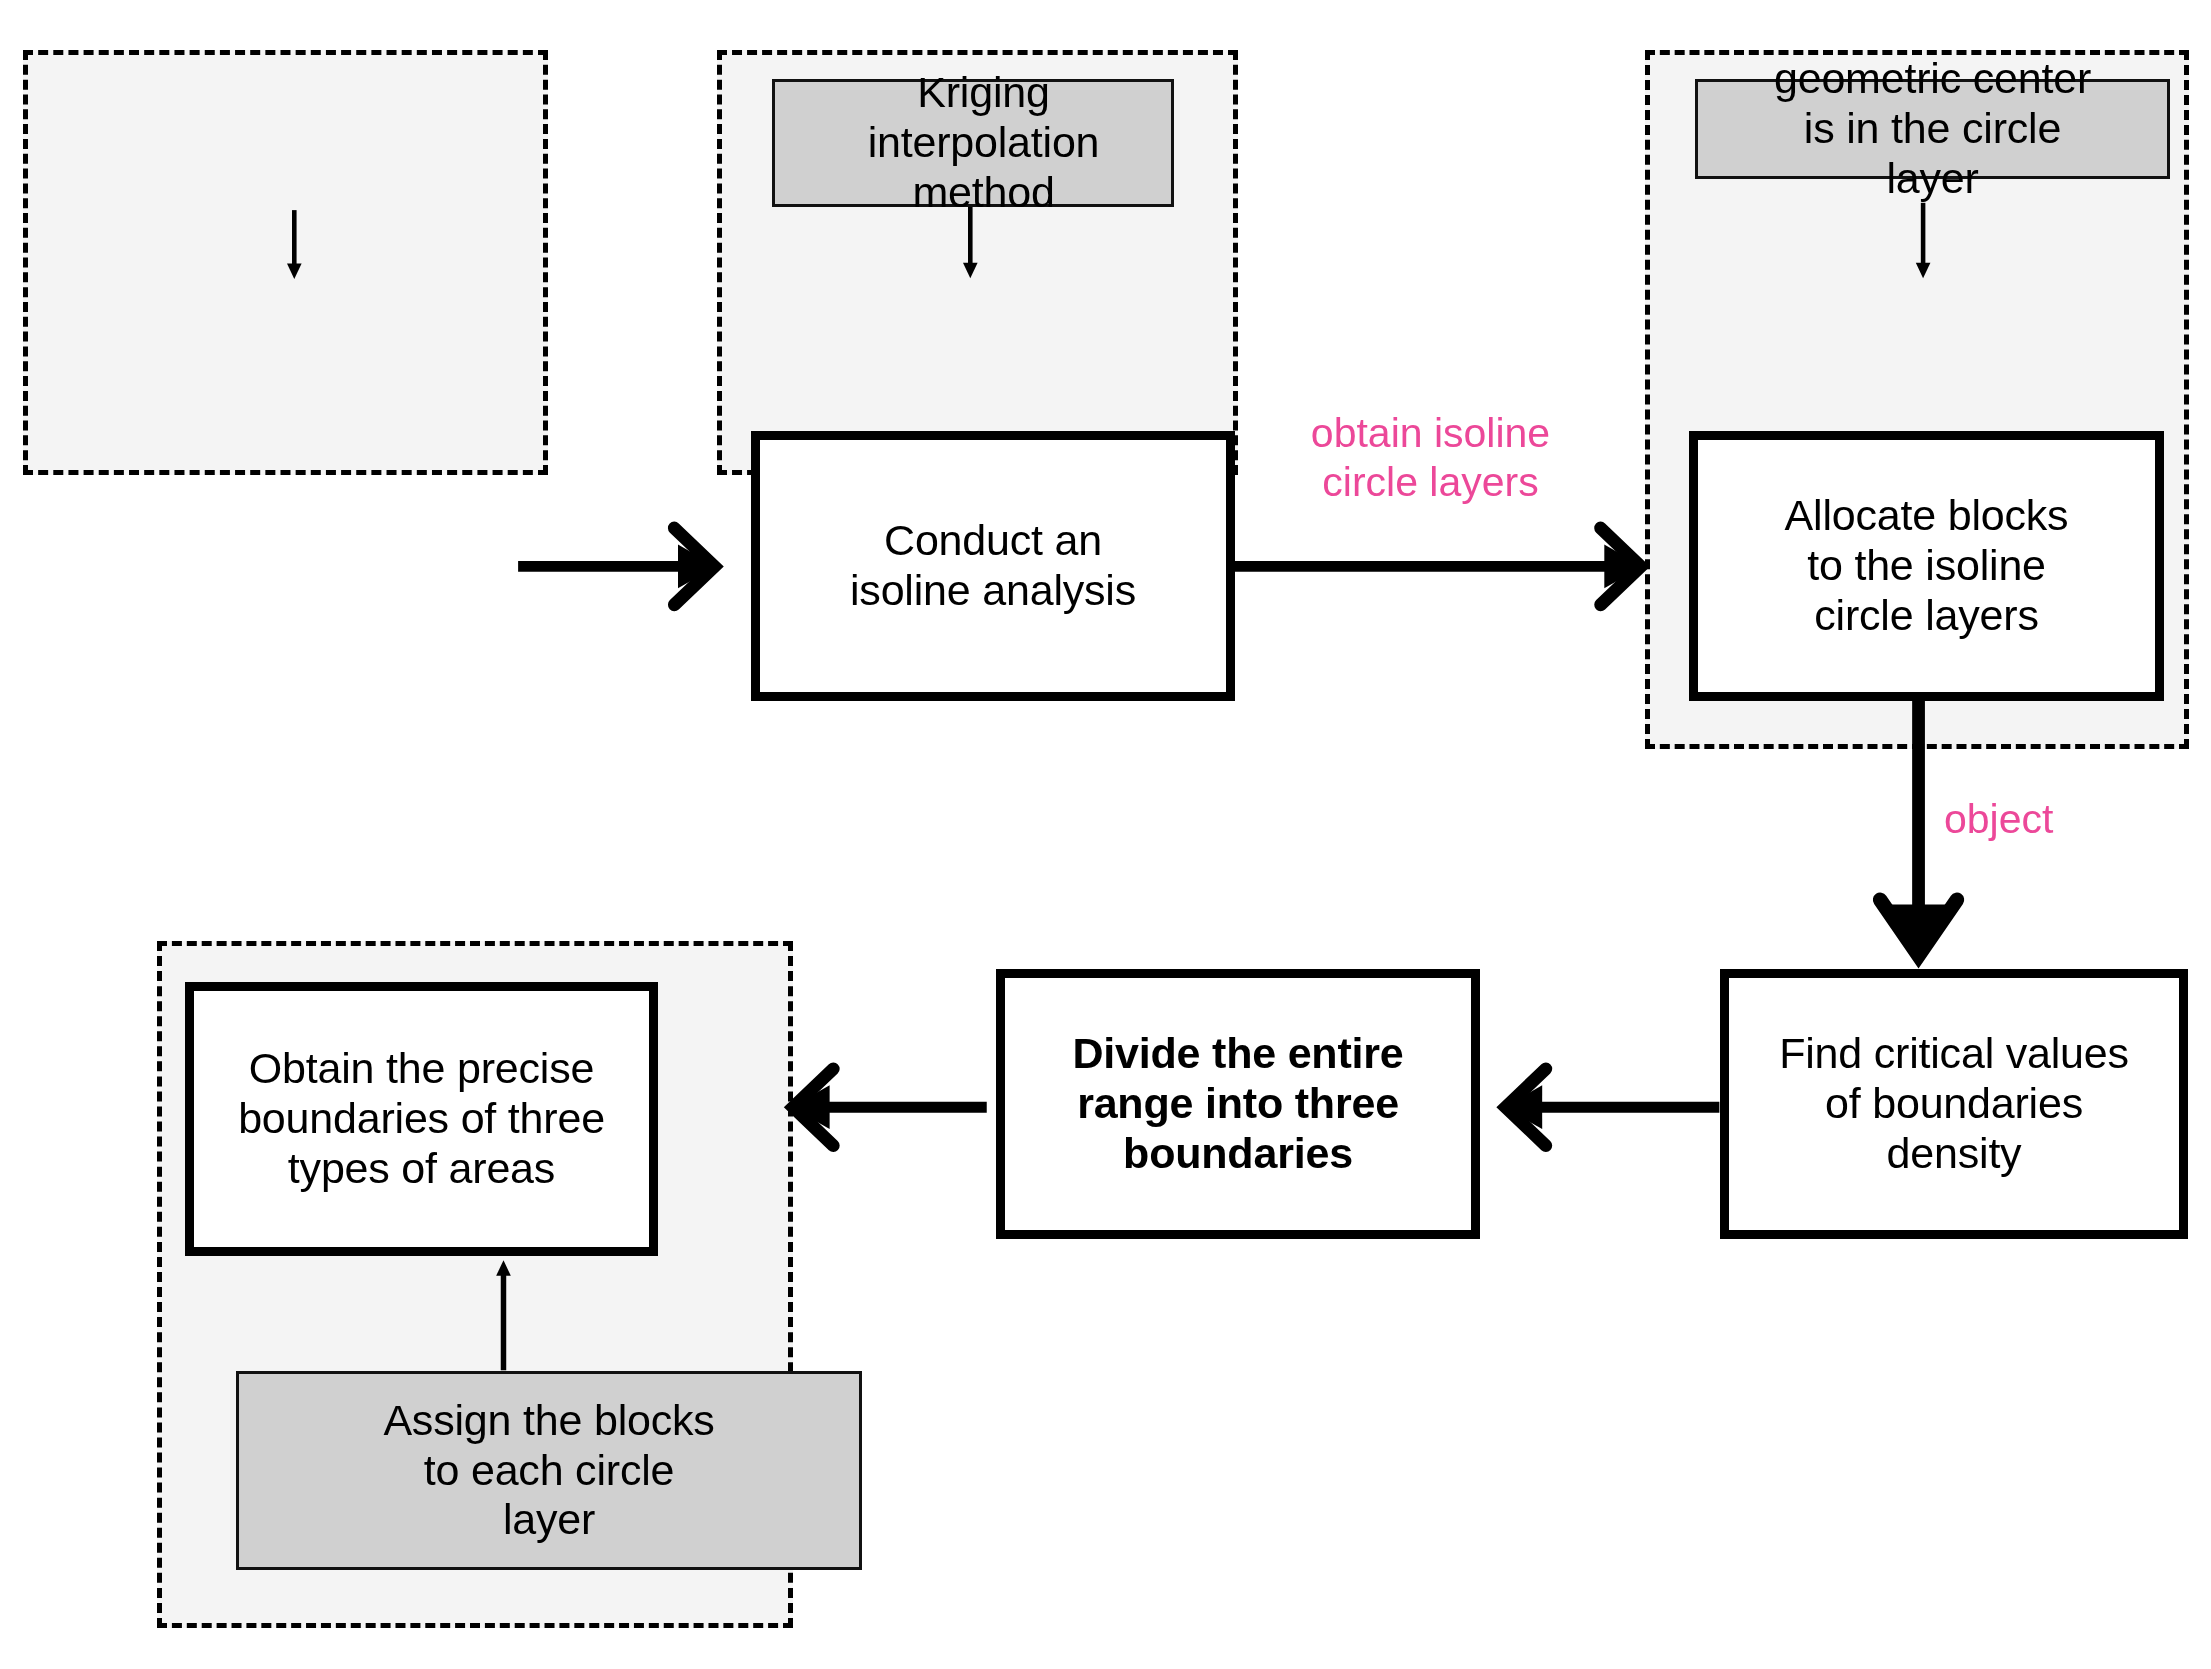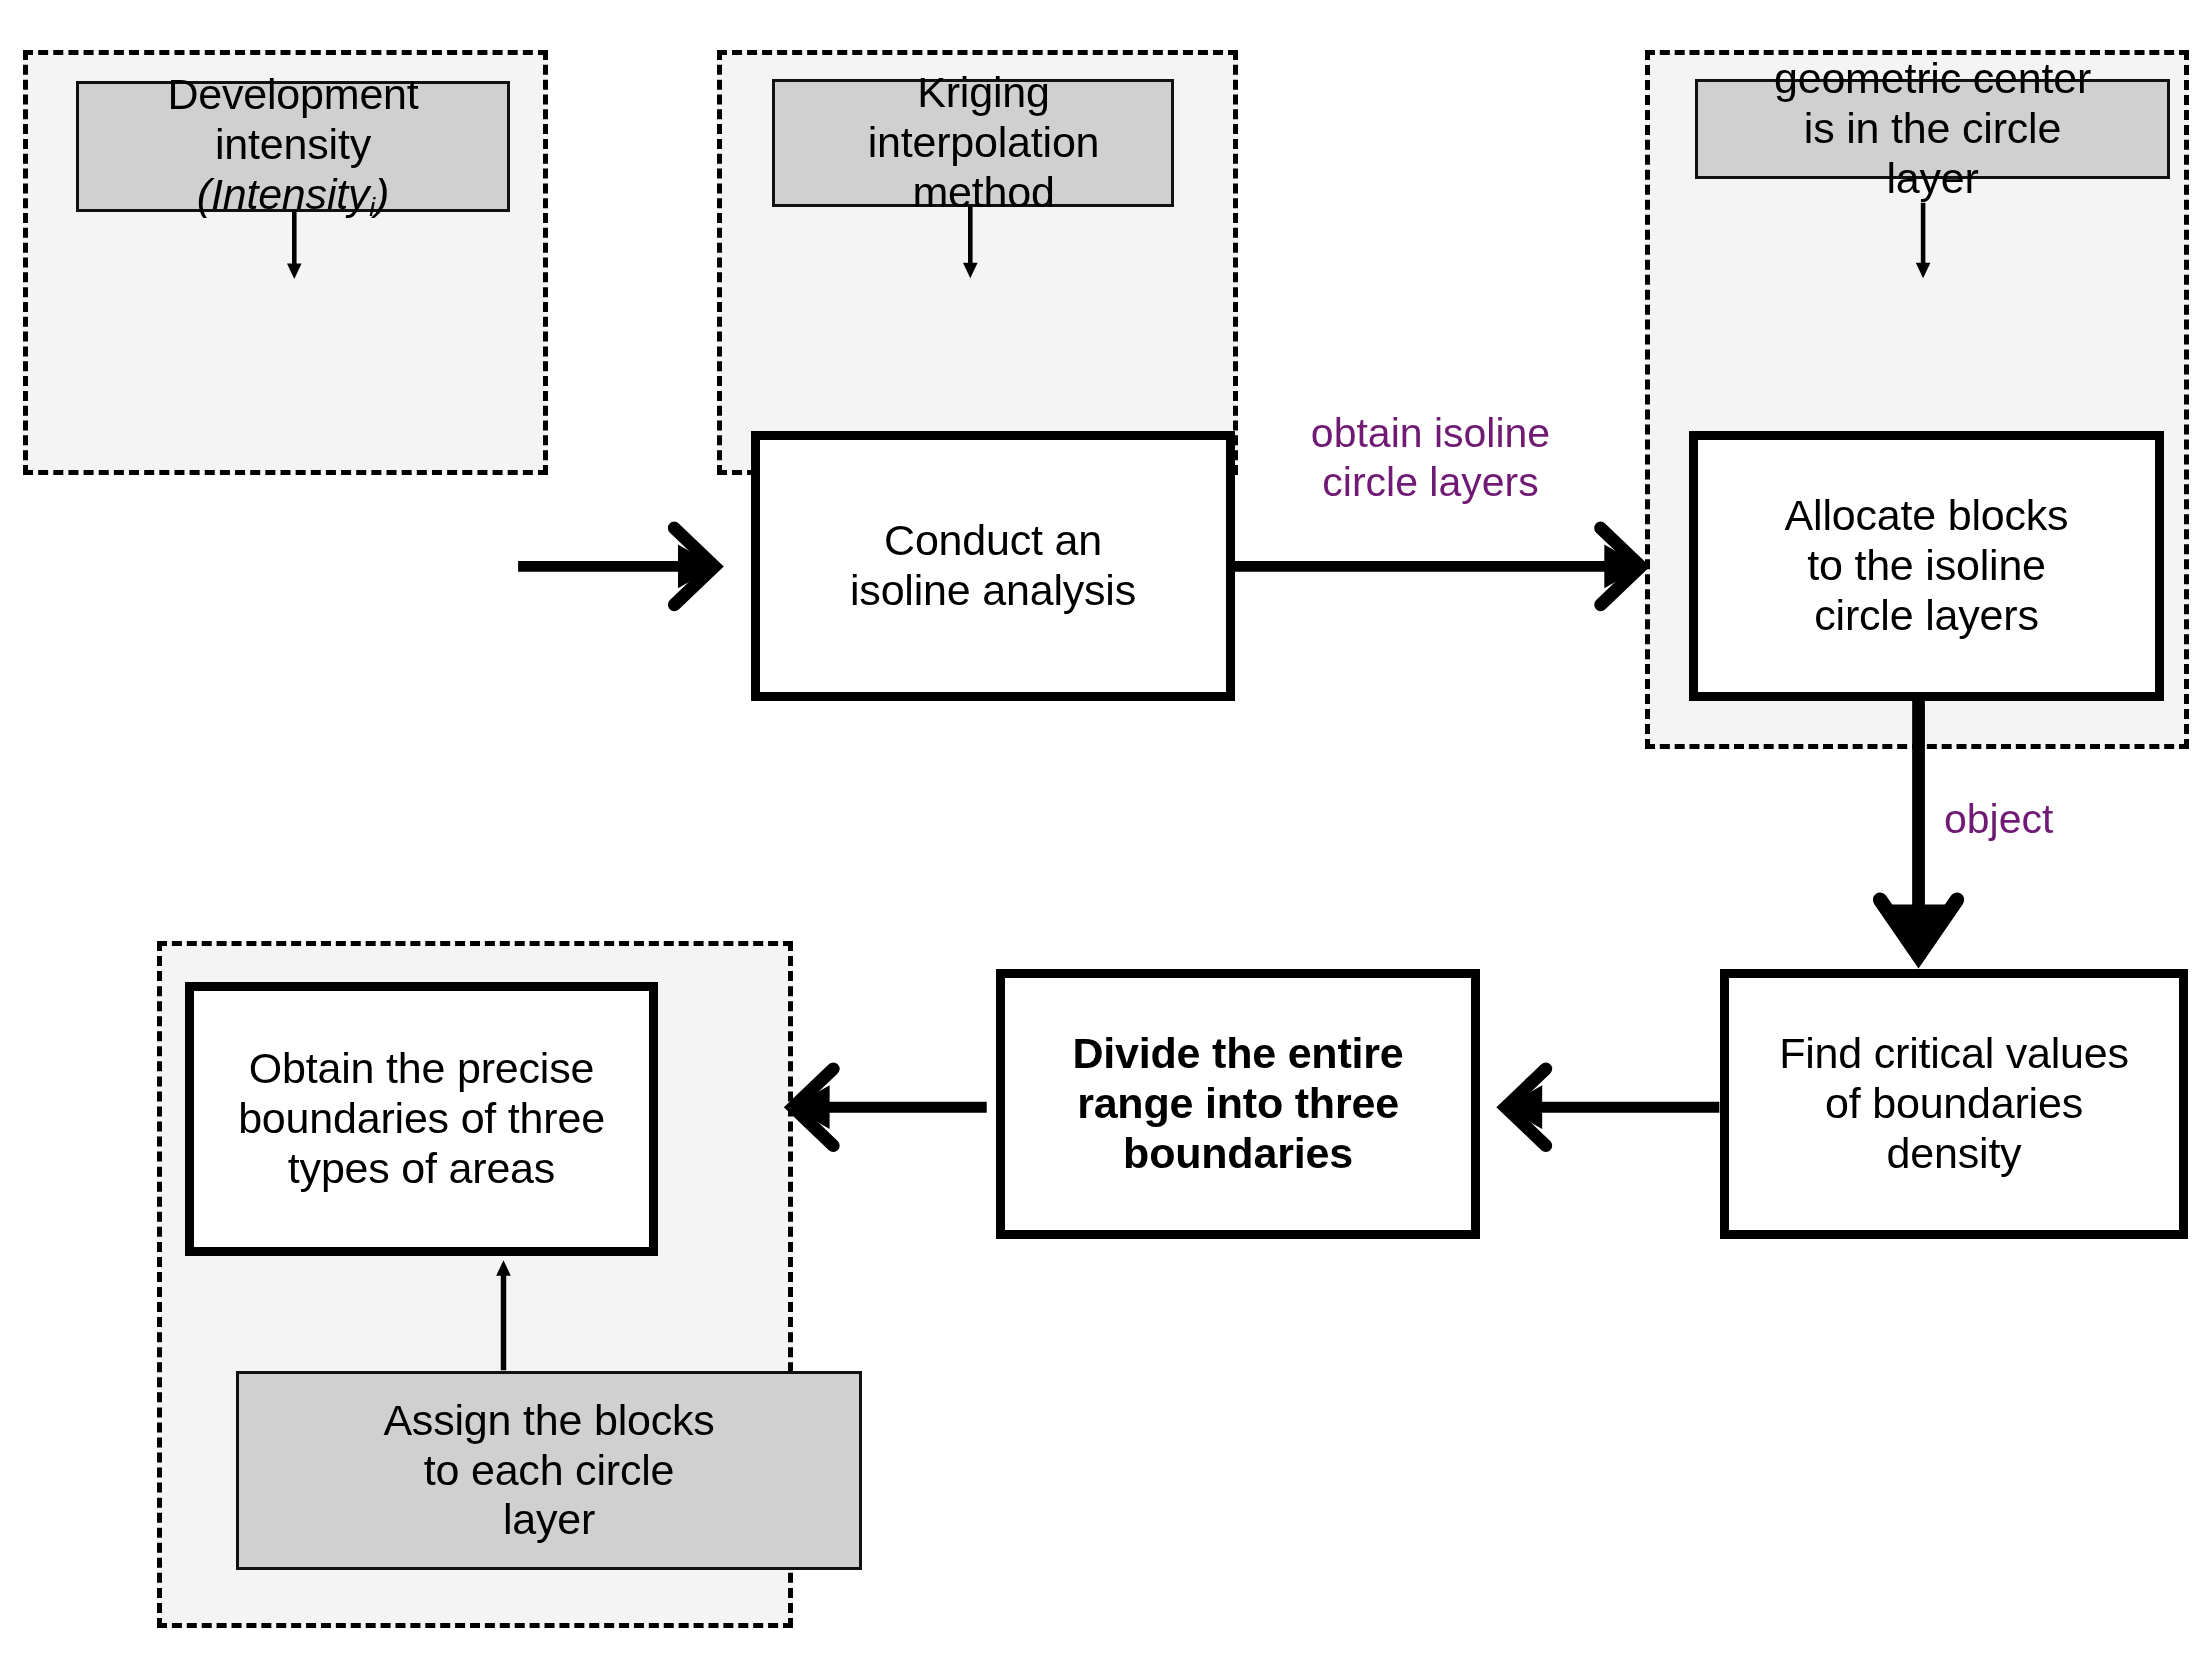--- a/index.html
+++ b/index.html
@@ -51,21 +51,21 @@
   .em{ font-style:italic; }
   .sub{ font-style:italic; font-size:0.62em; vertical-align:-0.28em; }
 
   
   .edge-label{
     position:absolute;
     font-size:41px;
     line-height:1.2;
     text-align:center;
     white-space:pre-line;
-    color:#701a75;
+    color:#ec4899;
   }
 
   
   #wires{
     position:absolute;
     left:0; top:0;
     width:2211px; height:1669px;
     pointer-events:none;
   }
 </style>
@@ -117,27 +117,20 @@
     <path d="M 1692,1170 L 1648,1212 L 1692,1254" fill="none" stroke="#000" stroke-width="14" stroke-linecap="round"></path>
     <path d="M 1688,1188 L 1646,1212 L 1688,1236 z" fill="#000"></path>
 
     <line x1="1080" y1="1212" x2="880" y2="1212" stroke="#000" stroke-width="12"></line>
     <path d="M 912,1170 L 868,1212 L 912,1254" fill="none" stroke="#000" stroke-width="14" stroke-linecap="round"></path>
     <path d="M 908,1188 L 866,1212 L 908,1236 z" fill="#000"></path>
 
     <line x1="551" y1="1500" x2="551" y2="1388" stroke="#000" stroke-width="6" marker-end="url(#tri-sm)"></line>
   </svg>
 
-  <div class="node grey" style="left:76px; top:81px; width:434px; height:131px;">
-    <span class="lbl">
-      <span>Development</span><br>
-      <span>intensity</span><br>
-      <span class="em"><span>(Intensity</span><span class="sub">i</span><span>)</span></span>
-    </span>
-  </div>
 
 
   <div class="node grey" style="left:772px; top:79px; width:402px; height:128px;padding-left:21px;">
     <span class="lbl" style="white-space:pre-line;">Kriging
 interpolation
 method</span>
   </div>
 
   <div class="node white" style="left:751px; top:431px; width:484px; height:270px;">
     <span class="lbl" style="white-space:pre-line;">Conduct an

